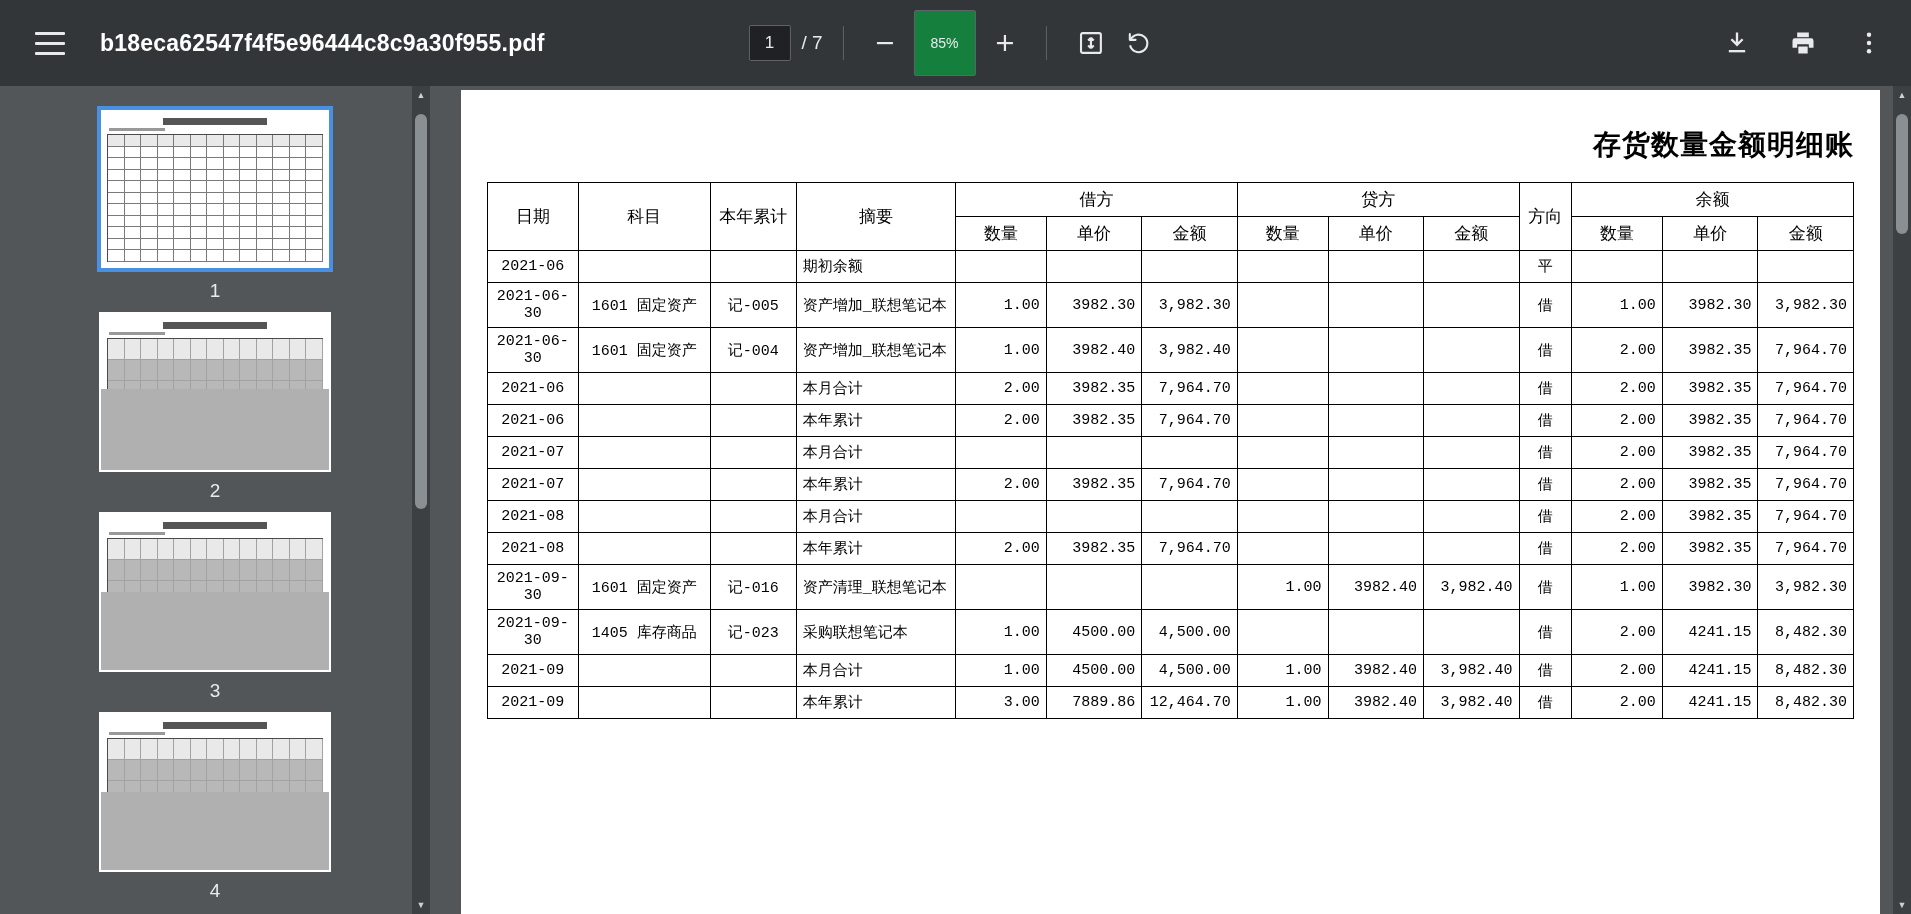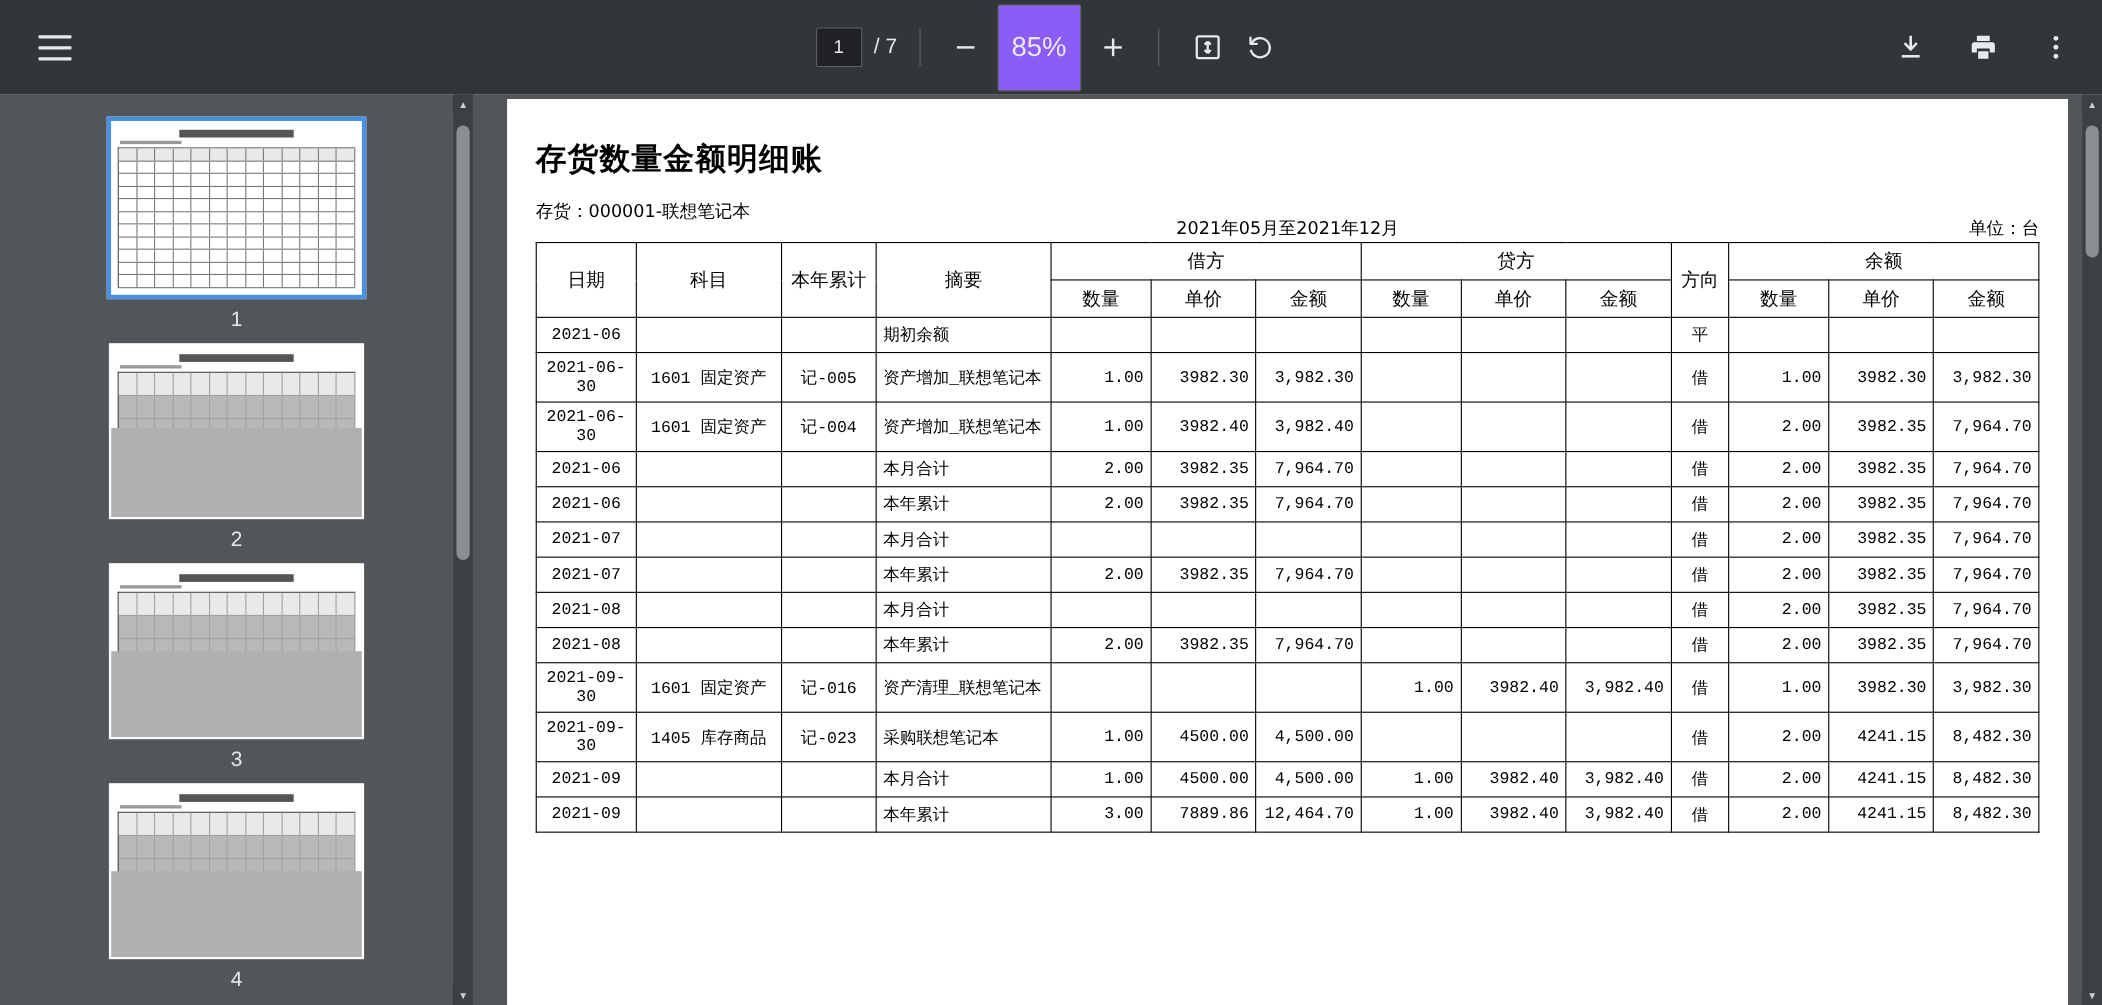--- a/index.html
+++ b/index.html
@@ -69,25 +69,25 @@
   }
   .zoom-btn {
     width: 42px; height: 42px;
     display: flex; align-items: center; justify-content: center;
     cursor: pointer;
     border-radius: 50%;
     color: #e8eaed;
   }
   .zoom-btn svg { display: block; }
   .zoom-level {
-    background: #8b5cf6;
+    background: #15803d;
     border: 1px solid #5f6368;
     border-radius: 2px;
     color: #e8eaed;
-    font-size: 25px;
+    font-size: 14px;
     padding: 24px 12px;
     min-width: 62px;
     text-align: center;
     margin: 0 8px;
   }
   .tb-icon-btn {
     width: 48px; height: 48px;
     display: flex; align-items: center; justify-content: center;
     cursor: pointer; border-radius: 50%;
     color: #e8eaed;
@@ -226,21 +226,21 @@
     padding-top: 4px;
   }
   .page {
     background: #fff;
     width: 1419px;
     height: 100%;
     padding: 22px 26px 10px 26px;
     position: relative;
   }
   .pg-title {
-    text-align: left;
+    text-align: right;
     font-size: 28px;
     font-weight: bold;
     font-family: "DejaVu Sans", sans-serif;
     margin: 14px 0 18px 0;
     letter-spacing: 1px;
   }
   .pg-meta-row {
     display: flex;
     align-items: flex-end;
     position: relative;
@@ -293,20 +293,21 @@
 </head>
 <body>
 
 <div class="toolbar">
   <div class="tb-left">
     <div class="hamburger">
       <span></span>
         <span></span>
         <span></span>
     </div>
+    <div class="doc-title">b18eca62547f4f5e96444c8c9a30f955.pdf</div>
   </div>
 
   <div class="tb-center">
     <input class="page-input" value="1" style="">
     <span class="page-total">/ 7</span>
     <span class="divider"></span>
     <div class="zoom-btn">
       <svg width="24" height="24" viewBox="0 0 24 24">
           <rect x="4" y="11" width="16" height="2.2" fill="#e8eaed"></rect>
         </svg>
@@ -853,25 +854,20 @@
     <div class="sb-scroll">
       <div class="sb-arrow top">▲</div>
       <div class="sb-thumb"></div>
       <div class="sb-arrow bottom">▼</div>
     </div>
   </div>
 
   <div class="page-area">
     <div class="page">
       <div class="pg-title">存货数量金额明细账</div>
-      <div class="pg-meta-row">
-        <div class="pg-inv">存货：000001-联想笔记本</div>
-        <div class="pg-period">2021年05月至2021年12月</div>
-        <div class="pg-unit">单位：台</div>
-      </div>
 
       <table class="ledger">
         <colgroup>
           <col style="width:5.7%">
             <col style="width:8.3%">
             <col style="width:5.4%">
             <col style="width:10.0%">
           <col style="width:5.7%">
             <col style="width:6.0%">
             <col style="width:6.0%">

